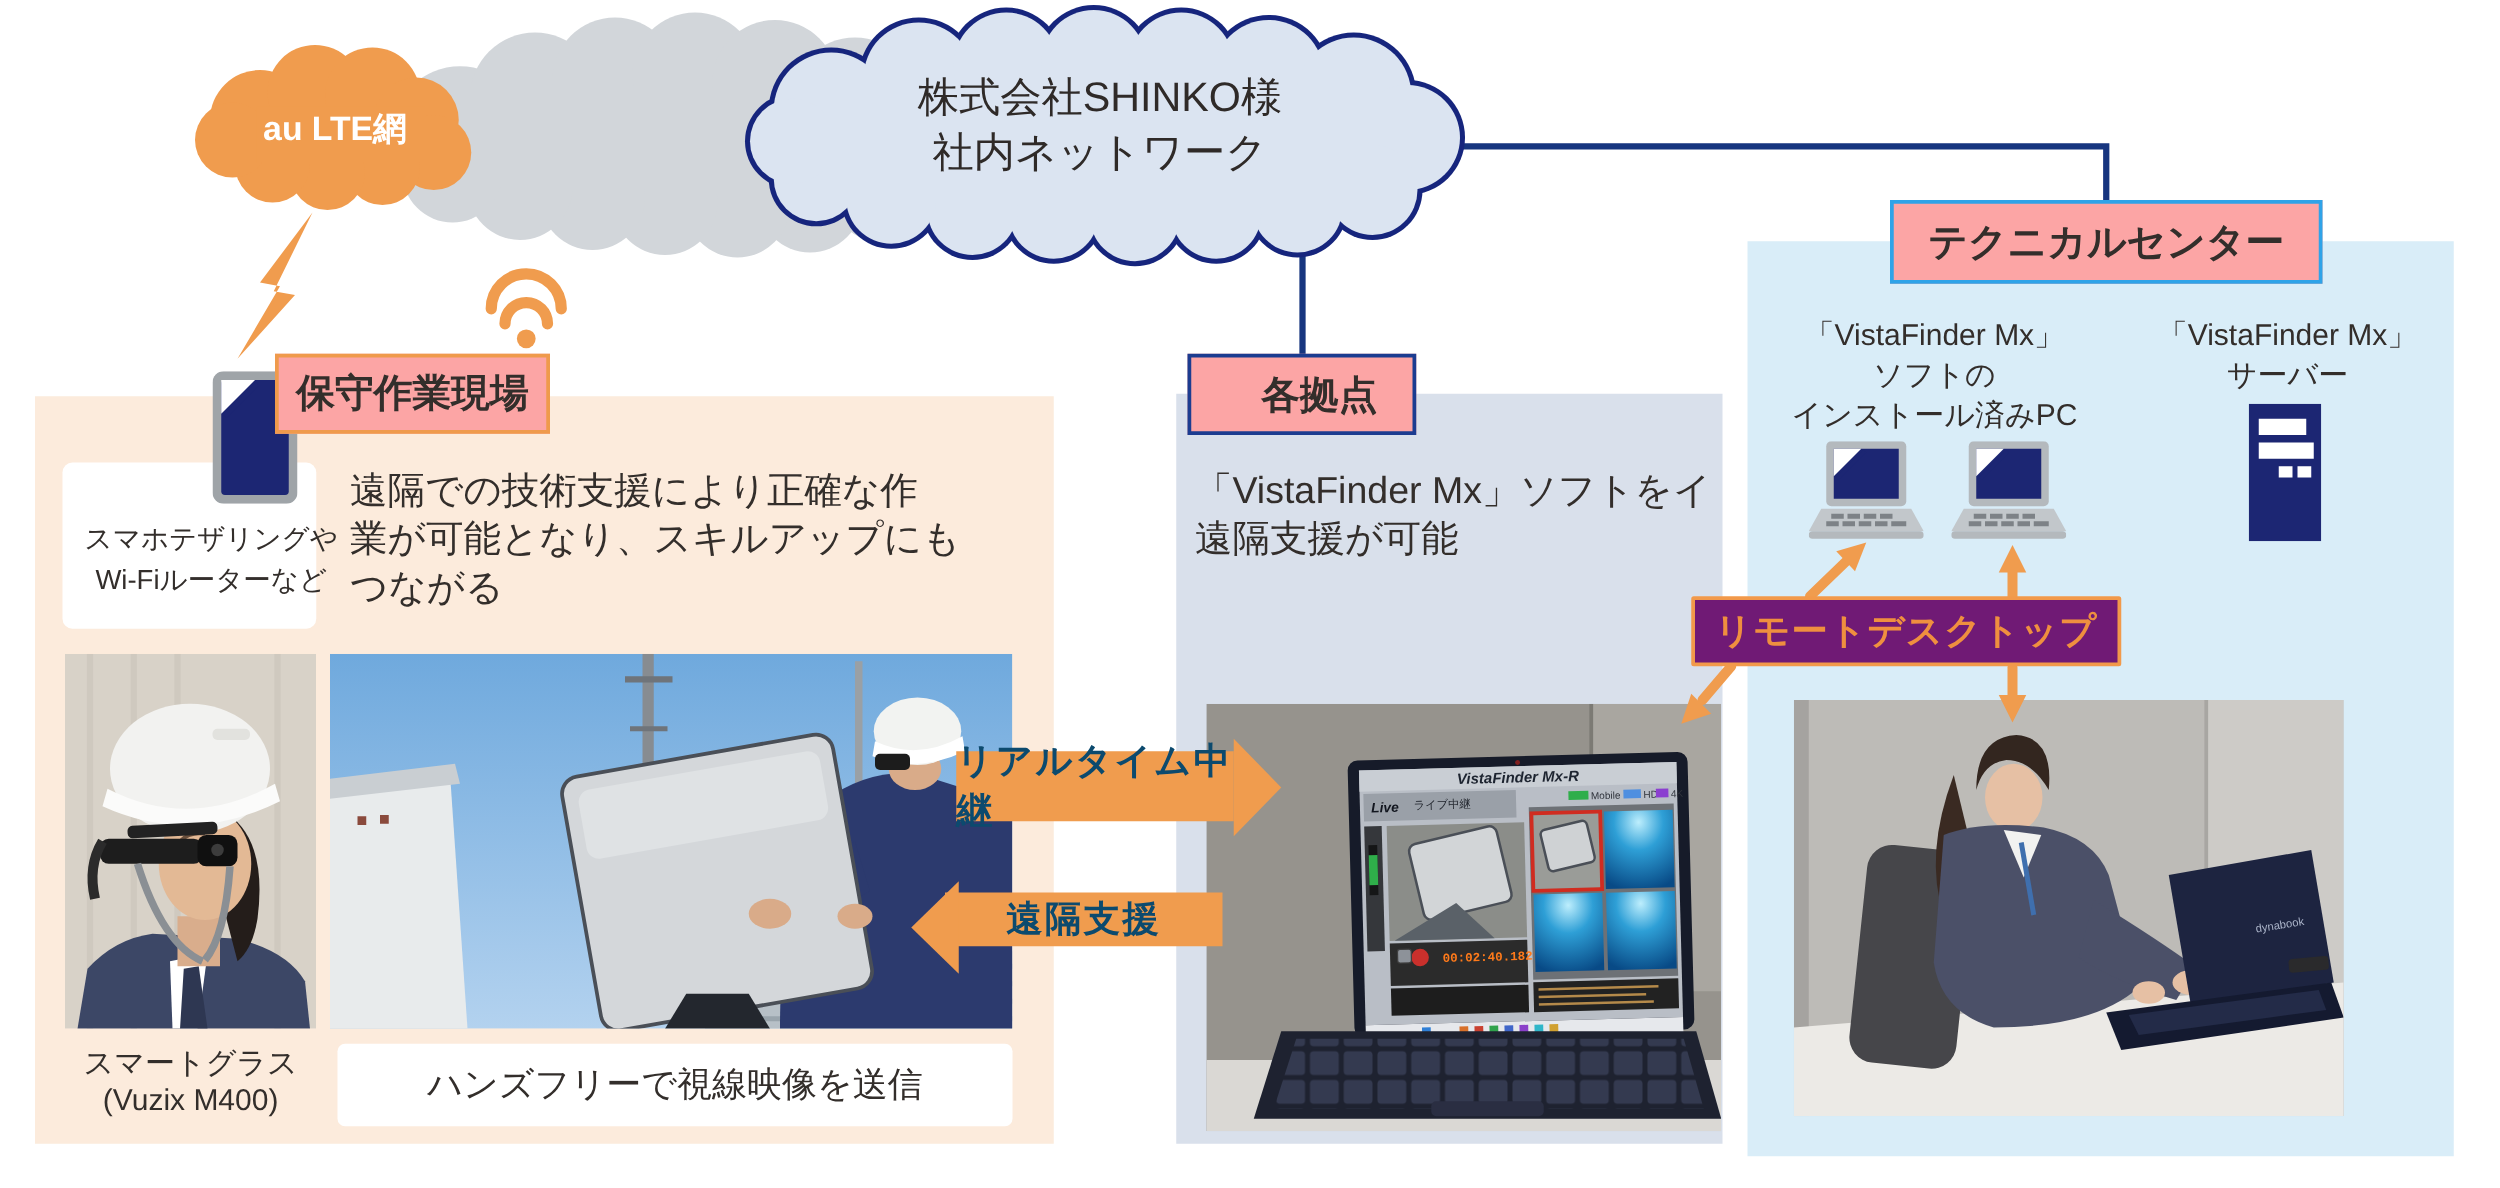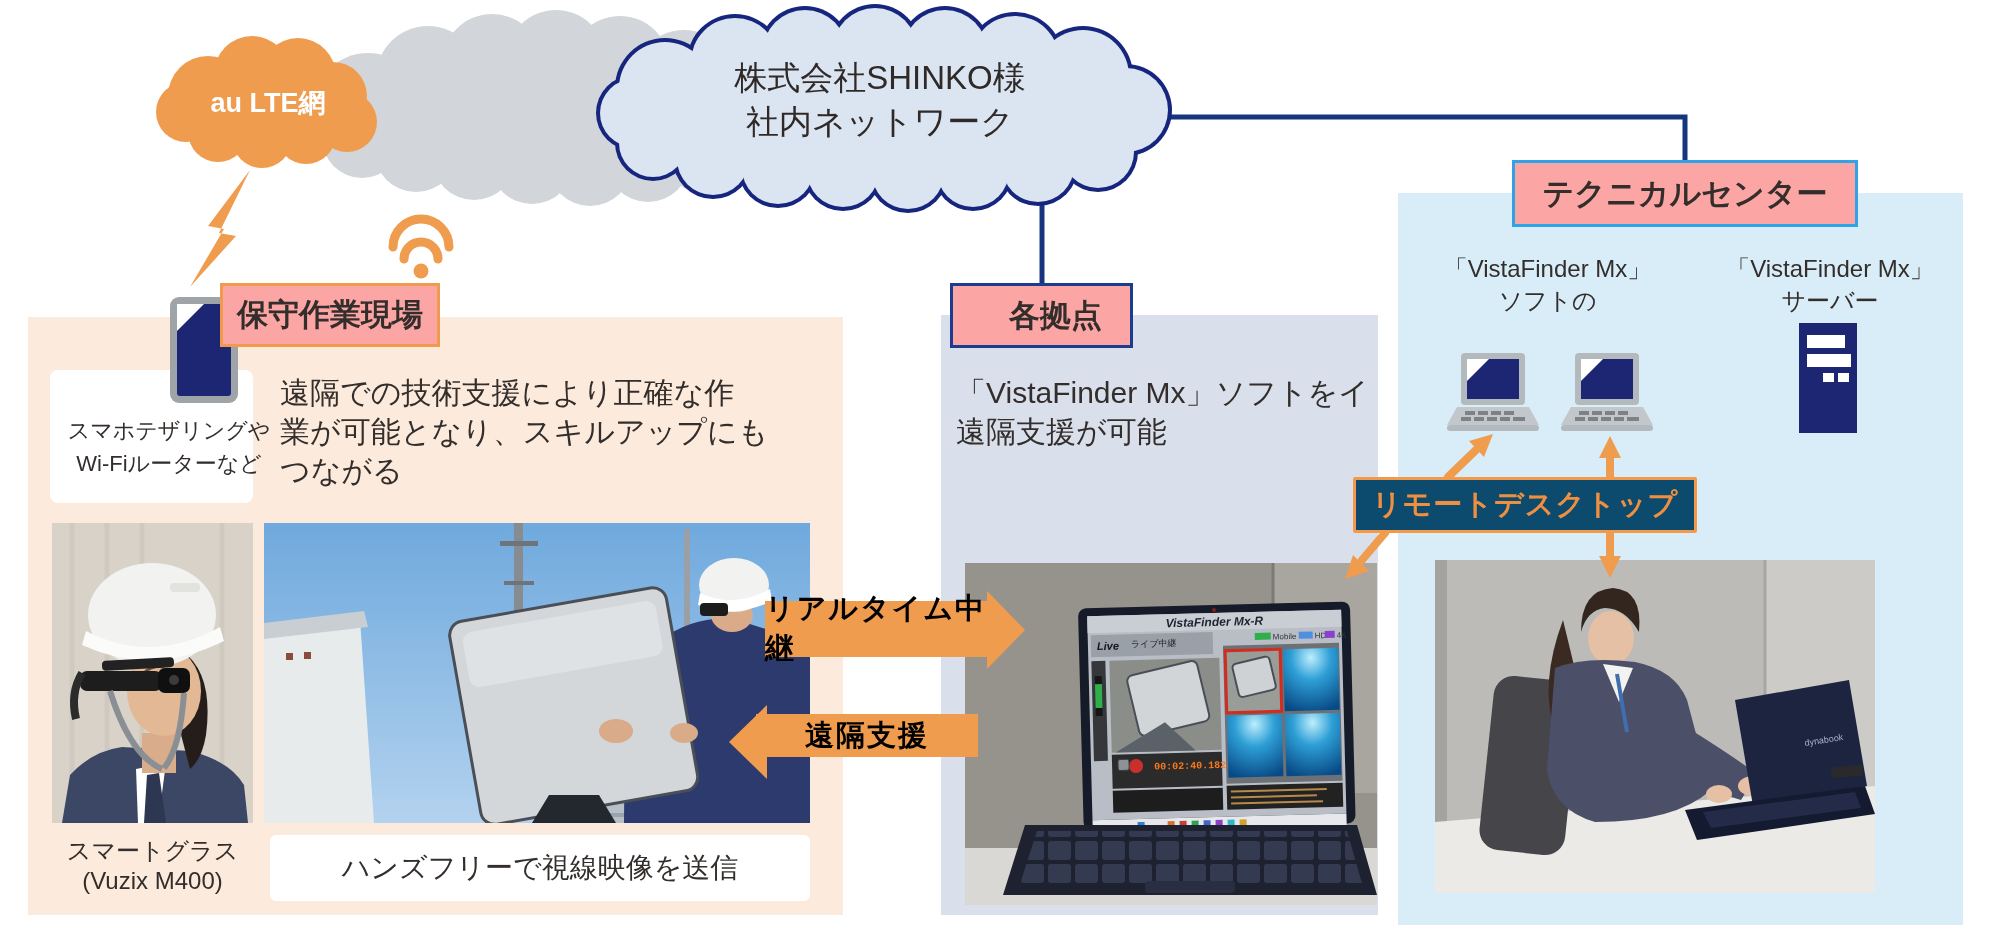--- a/index.html
+++ b/index.html
@@ -11,24 +11,24 @@
   .panel-sites{background:#d9e0eb;}
   .panel-center{background:#d9edf8;}
   .titlebox{position:absolute;background:#fca5a5;display:flex;align-items:center;justify-content:center;
     font-weight:bold;font-size:31px;color:#332e2b;box-sizing:border-box;z-index:30;}
   .titlebox.orange{border:3px solid #ef9a4c;}
   .titlebox.navy{border:3px solid #1c3c90;}
   .titlebox.sky{border:3px solid #2fa3e8;}
   .notebox{position:absolute;background:#ffffff;border-radius:8px;z-index:5;}
   .bodytext{position:absolute;font-size:30px;line-height:39px;color:#332e2b;z-index:6;}
   .caption{position:absolute;text-align:center;font-size:24px;line-height:30px;color:#332e2b;z-index:6;}
-  .banner-body{position:absolute;background:#f09c4e;color:#000000;font-weight:bold;font-size:29px;
+  .banner-body{position:absolute;background:#f09c4e;color:#0c4a6e;font-weight:bold;font-size:29px;
     display:flex;align-items:center;justify-content:center;letter-spacing:2px;z-index:40;}
   .banner-head{position:absolute;width:0;height:0;z-index:40;}
-  .rd-box{position:absolute;background:#0c4a6e;border:3px solid #f2994a;box-sizing:border-box;
+  .rd-box{position:absolute;background:#701a75;border:3px solid #f2994a;box-sizing:border-box;
     display:flex;align-items:center;justify-content:center;color:#ef8f3f;font-weight:bold;font-size:29px;
     letter-spacing:1px;z-index:35;border-radius:2px;}
   .cloud-label{position:absolute;text-align:center;z-index:12;}
   .photo{position:absolute;z-index:4;overflow:hidden;}
   svg{display:block;}
 </style>
 </head>
 <body>
 
 <div id="stage">
@@ -317,20 +317,21 @@
       </g>
       <polygon points="60,262 392,262 412,332 38,332" fill="#1e2230"></polygon>
       <polygon points="72,268 382,268 398,324 54,324" fill="url(#keys)"></polygon>
       <rect x="180" y="318" width="90" height="12" rx="4" fill="#2a2e42"></rect>
     </svg>
   </div>
 
   <div class="caption" style="left:1420px;top:253px;width:255px;font-size:24px;line-height:32px;">
     <div>「VistaFinder Mx」</div>
     <div>ソフトの</div>
+    <div>インストール済みPC</div>
   </div>
   <div class="caption" style="left:1700px;top:253px;width:260px;font-size:24px;line-height:32px;">
     <div>「VistaFinder Mx」</div>
     <div>サーバー</div>
   </div>
 
   <div class="abs" style="left:1447px;top:353px;z-index:20;">
     <svg width="92" height="80" viewBox="0 0 92 80">
       <rect x="14" y="0" width="64" height="52" rx="4" fill="#b4b9bd"></rect>
       <rect x="20" y="6" width="52" height="40" fill="#1c2673"></rect>

